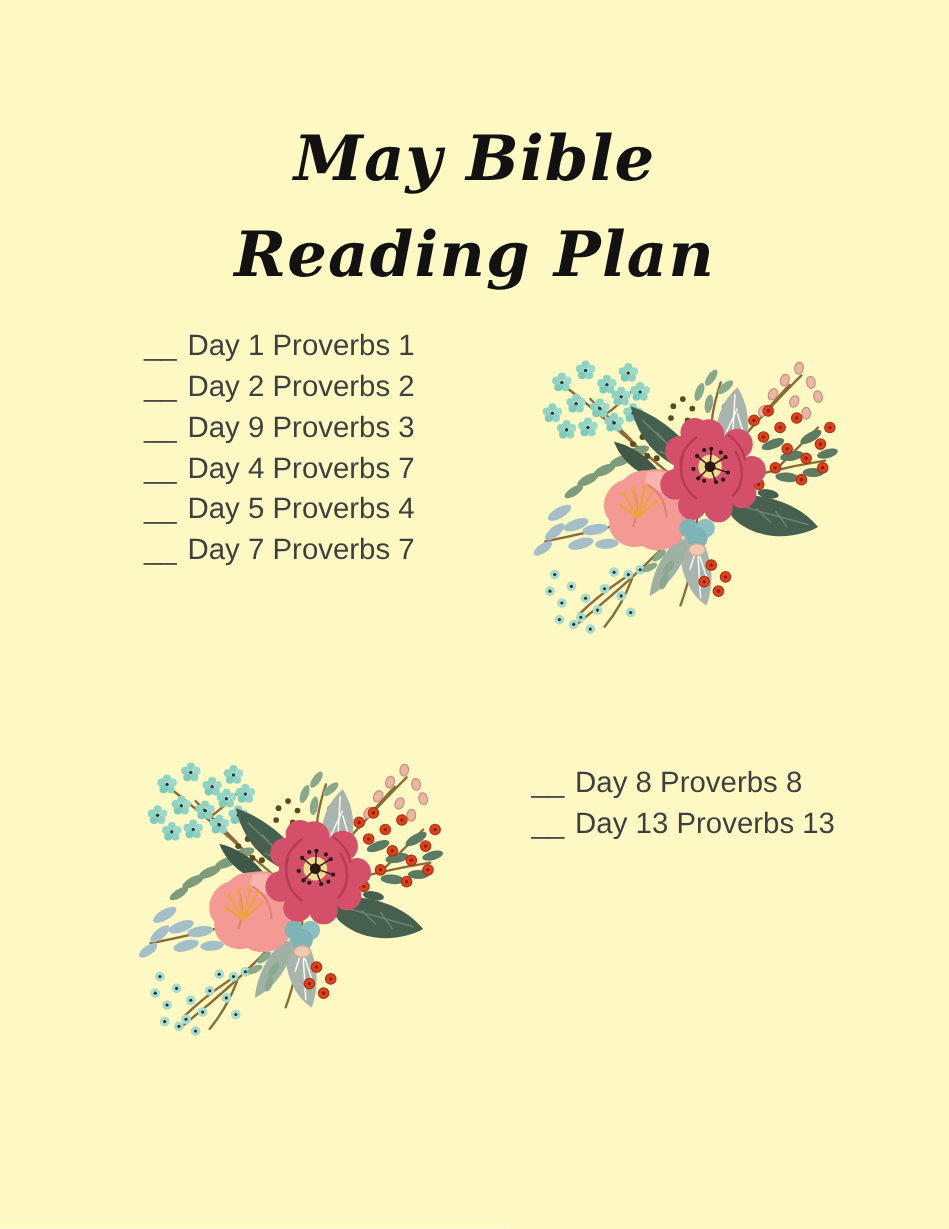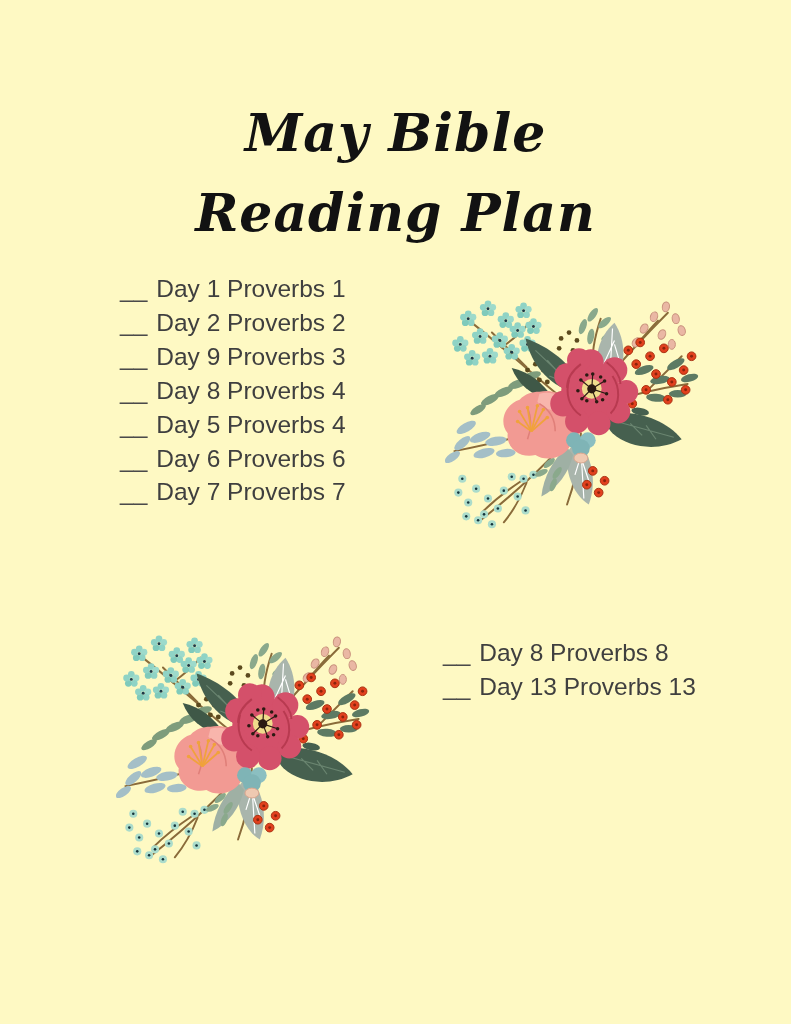--- a/index.html
+++ b/index.html
@@ -291,23 +291,22 @@
 
   <h1 class="title">
     <span class="tline">May Bible</span>
     <span class="tline">Reading Plan</span>
   </h1>
 
   <ul class="list list1">
     <li><span class="blank">__</span><span>Day 1 Proverbs 1</span></li>
     <li><span class="blank">__</span><span>Day 2 Proverbs 2</span></li>
     <li><span class="blank">__</span><span>Day 9 Proverbs 3</span></li>
-    <li><span class="blank">__</span><span>Day 8 Proverbs 4</span></li>
+    <li><span class="blank">__</span><span>Day 4 Proverbs 7</span></li>
     <li><span class="blank">__</span><span>Day 5 Proverbs 4</span></li>
-    <li><span class="blank">__</span><span>Day 6 Proverbs 6</span></li>
     <li><span class="blank">__</span><span>Day 7 Proverbs 7</span></li>
   </ul>
 
   <svg class="bouquet b1" viewBox="0 0 280 255">
     <use href="#bouquet"></use>
   </svg>
 
   <svg class="bouquet b2" viewBox="0 0 280 255">
     <use href="#bouquet"></use>
   </svg>

